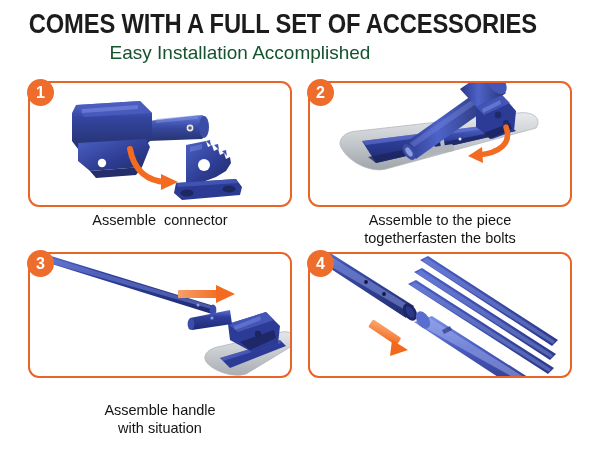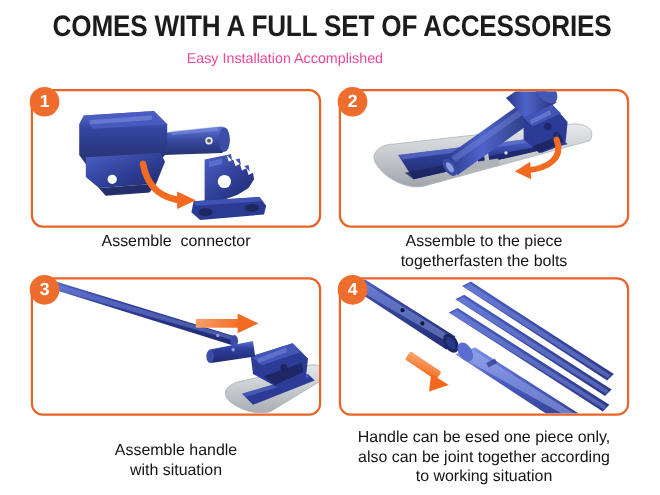--- a/index.html
+++ b/index.html
@@ -13,36 +13,35 @@
     font-family: "Liberation Sans", sans-serif;
     overflow: hidden;
     position: relative;
   }
 
   
   #header {
     width: 480px;
     padding-top: 9px;
     text-align: center;
-    margin-left: 19px;
   }
   #main-title {
     font-family: "Liberation Sans Narrow", "Liberation Sans", sans-serif;
     font-weight: bold;
     font-size: 27px;
     letter-spacing: -0.2px;
     color: #1c1c1c;
     line-height: 30px;
     transform: scaleX(0.88);
     transform-origin: center center;
     white-space: nowrap;
   }
   #subtitle {
-    font-size: 13px;
-    color: #ec4899;
+    font-size: 19px;
+    color: #14532d;
     line-height: 20px;
     margin-top: 4px;
     white-space: nowrap;
   }
 
   
   #grid {
     position: absolute;
     left: 0;
     top: 81px;
@@ -364,18 +363,15 @@
             <path d="M112 7 L117 4 L245 87 L243 90 Z" fill="#8e9fe9" opacity="0.4"></path>
             <path d="M104 18 L112 14 L246 100 L240 106 Z" fill="url(#rodG)"></path>
             <path d="M106 19 L111 16 L243 101 L241 104 Z" fill="#8e9fe9" opacity="0.4"></path>
             <path d="M98 30 L106 26 L244 114 L238 120 Z" fill="url(#rodG)"></path>
             <path d="M100 31 L105 28 L241 115 L239 118 Z" fill="#8e9fe9" opacity="0.4"></path>
           </g>
         </svg>
       </div>
       <div class="badge">4</div>
     </div>
-    <div class="caption">Handle can be esed one piece only,
-also can be joint together according
-to working situation</div>
   </div>
 
 </div>
 
 </body></html>

